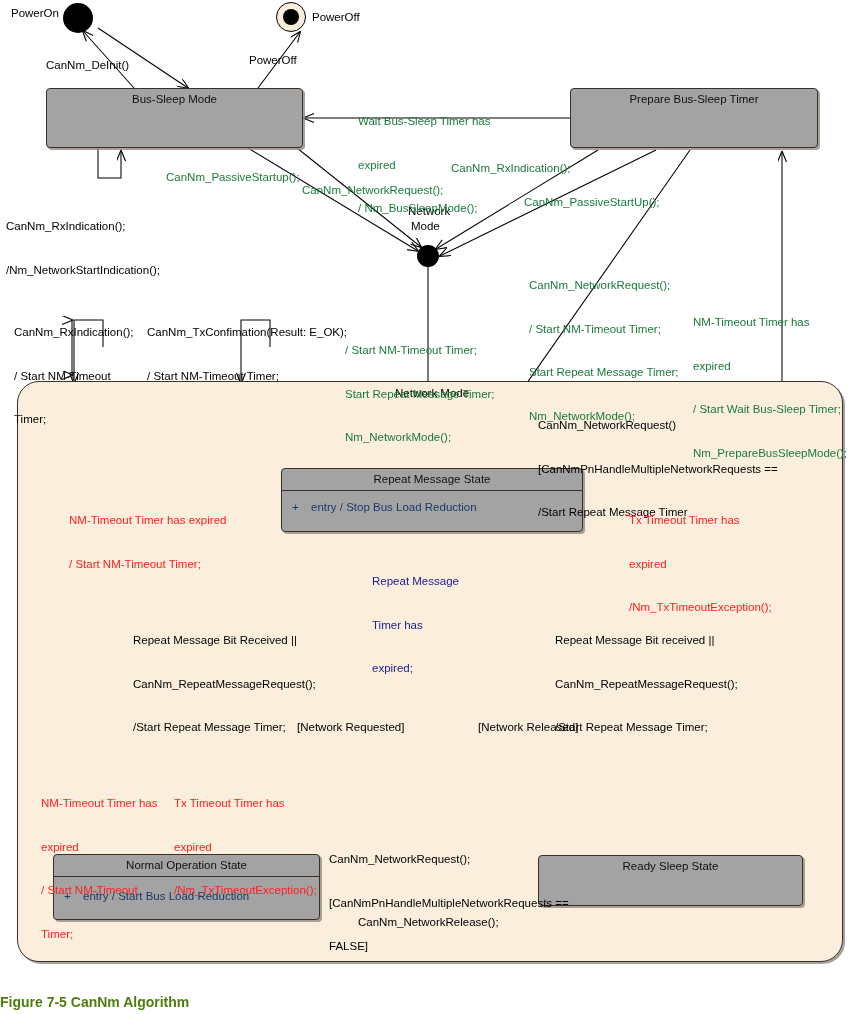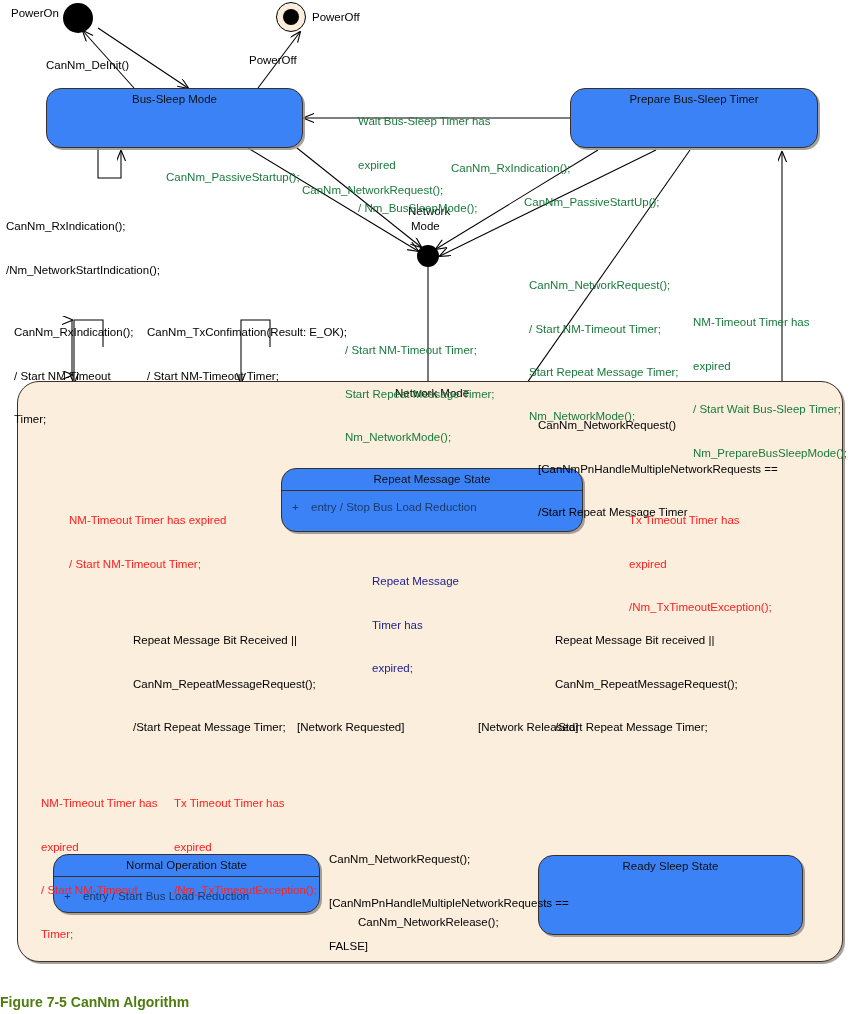--- a/index.html
+++ b/index.html
@@ -3,21 +3,21 @@
 <meta charset="utf-8">
 <style>
   html,body{margin:0;padding:0;background:#ffffff;}
   body{font-family:"Liberation Sans","DejaVu Sans",sans-serif;}
   #canvas{position:relative;width:856px;height:1014px;background:#ffffff;overflow:hidden;}
   svg#wires{position:absolute;left:0;top:0;width:856px;height:1014px;pointer-events:none;}
   .lbl{position:absolute;font-size:11.5px;line-height:14.5px;color:#000000;white-space:pre;}
   .g{color:#1a7a3c;}
   .r{color:#ff2020;}
   .b{color:#202090;}
-  .stateBox{position:absolute;background:#3b82f6;border:1.3px solid #3a3028;border-radius:15px;box-sizing:border-box;
+  .stateBox{position:absolute;background:#a3a3a3;border:1.3px solid #3a3028;border-radius:4px;box-sizing:border-box;
             box-shadow:2px 2px 0 0 rgba(150,145,138,.85);}
   .stateTitle{position:absolute;left:0;right:0;top:4px;text-align:center;font-size:11.5px;color:#101010;}
   .sep{position:absolute;left:0;right:0;height:0;border-top:1.2px solid #3a3028;}
   .entryRow{position:absolute;font-size:11.5px;color:#1b3a6b;white-space:pre;}
   .plus{position:absolute;font-size:11.5px;color:#1b3a6b;}
   .container{position:absolute;background:#fbeedc;border:1.3px solid #3a3028;border-radius:22px;box-sizing:border-box;
              box-shadow:2px 2px 0 0 rgba(150,145,138,.85);}
   .dot{position:absolute;background:#000;border-radius:50%;}
   .ring{position:absolute;border:1.6px solid #000;border-radius:50%;background:#fbeedc;box-sizing:border-box;}
   .ringInner{position:absolute;background:#000;border-radius:50%;}
@@ -150,28 +150,28 @@
     <div class="stateTitle">Prepare Bus-Sleep Timer</div>
   </div>
 
   <div class="stateBox" style="left:281px;top:468px;width:302px;height:64px;">
     <div class="stateTitle">Repeat Message State</div>
     <div class="sep" style="top:21px;"></div>
     <div class="plus" style="left:10px;top:32px;">+</div>
     <div class="entryRow" style="left:29px;top:32px;">entry / Stop Bus Load Reduction</div>
   </div>
 
-  <div class="stateBox" style="left:53px;top:854px;width:267px;height:59px;">
+  <div class="stateBox" style="left:53px;top:854px;width:267px;height:66px;">
     <div class="stateTitle">Normal Operation State</div>
     <div class="sep" style="top:21px;"></div>
     <div class="plus" style="left:10px;top:35px;">+</div>
     <div class="entryRow" style="left:29px;top:35px;">entry / Start Bus Load Reduction</div>
   </div>
 
-  <div class="stateBox" style="left:538px;top:855px;width:265px;height:80px;">
+  <div class="stateBox" style="left:538px;top:855px;width:265px;height:51px;">
     <div class="stateTitle">Ready Sleep State</div>
   </div>
 
 
   <div class="lbl" style="left:46px;top:58px;">CanNm_DeInit()</div>
 
   <div class="lbl" style="left:249px;top:53px;">PowerOff</div>
 
   <div class="lbl g" style="left:358px;top:85px;">
     <div>Wait Bus-Sleep Timer has</div>

